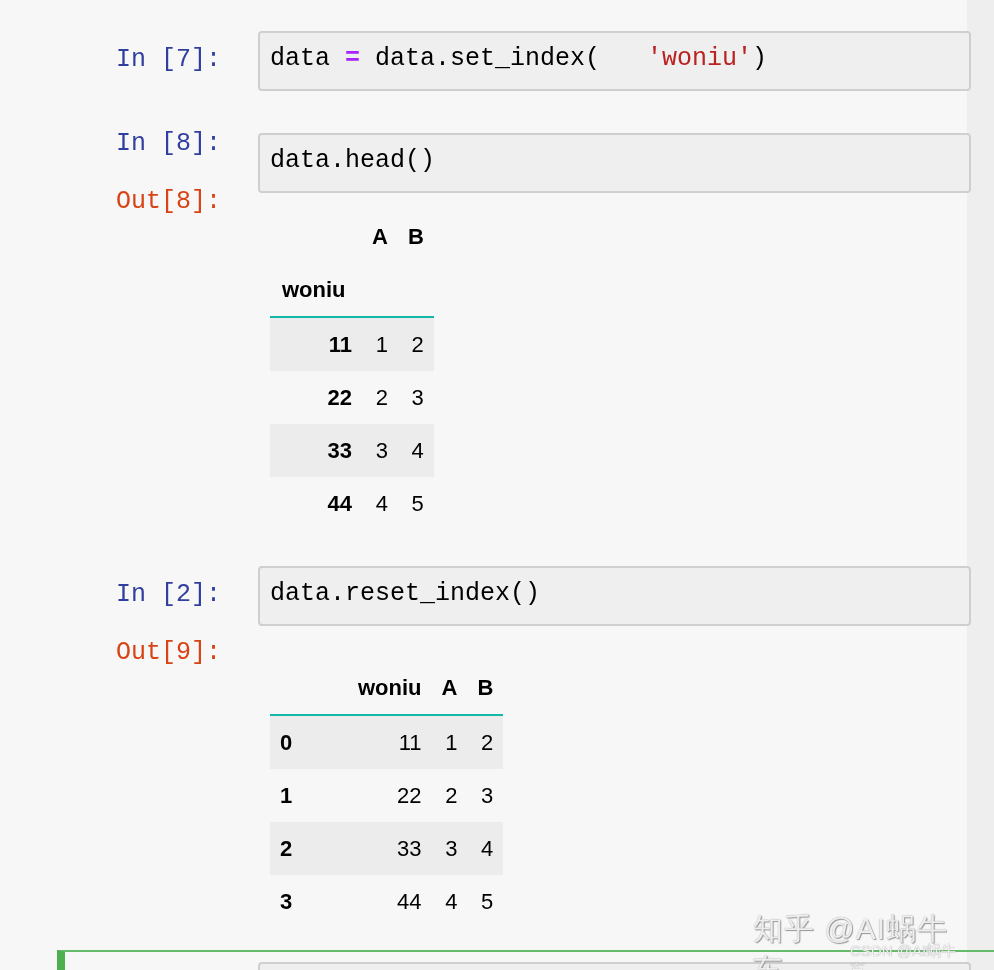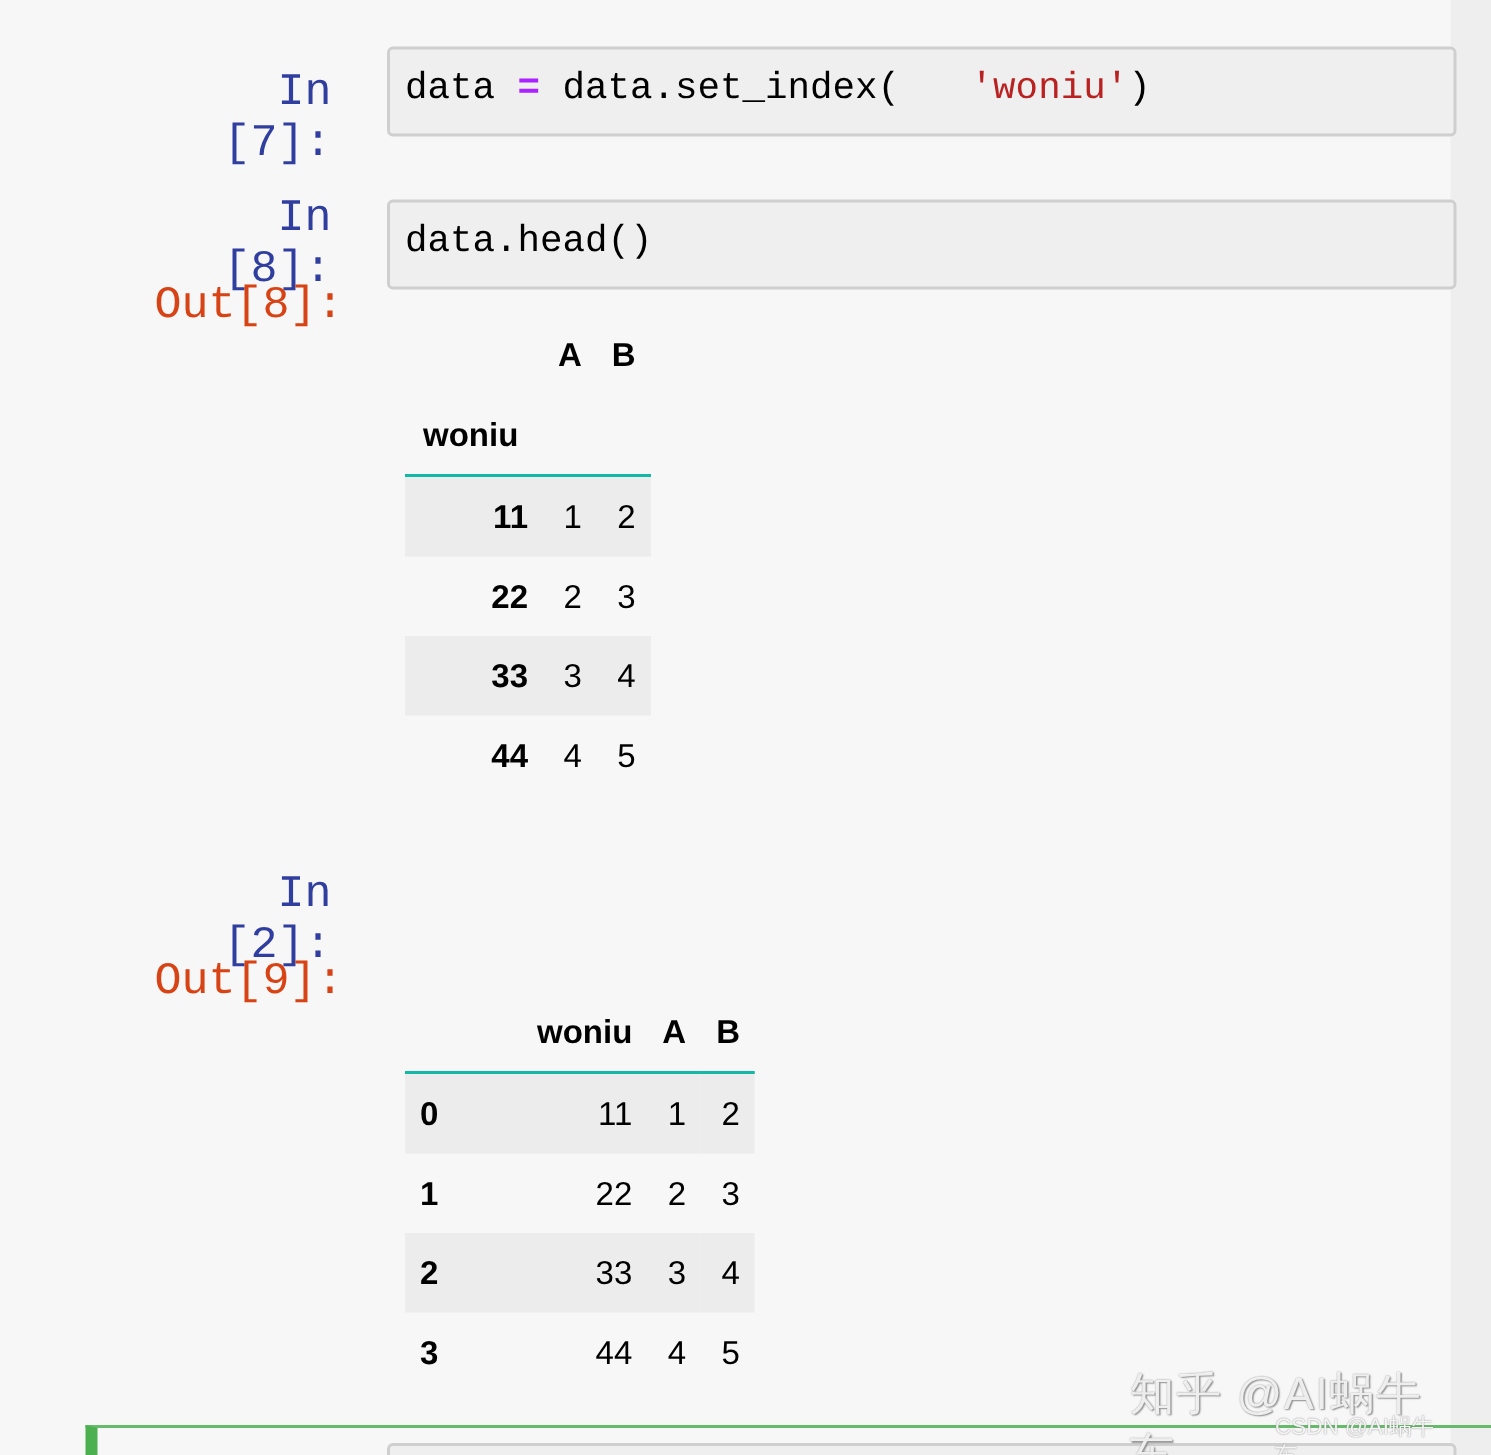--- a/index.html
+++ b/index.html
@@ -13,21 +13,21 @@
     position:absolute; left:0; top:0; width:26px; height:970px;
     background:linear-gradient(to right,#e6e6e6,#ececec 80%,#dcdcdc);
   }
   .notebook {
     position:absolute; left:27px; top:0; width:967px; height:970px;
     background:#f7f7f7;
   }
   .prompt {
     position:absolute;
     font-family:"Liberation Mono", monospace;
-    font-size:30px;
+    font-size:25px;
     text-align:right;
     width:118px;
     left:103px;
   }
   .prompt.in { color:#303f9f; }
   .prompt.out { color:#d84315; }
   .input-area {
     position:absolute; left:258px; right:-4px;
     background:#efefef;
     border:2px solid #cfcfcf;
@@ -128,20 +128,23 @@
       </tr>
       <tr>
         <th>44</th>
         <td>4</td>
         <td>5</td>
       </tr>
     </tbody>
   </table>
 
   <div class="prompt in" style="top:580px;">In [2]:</div>
+  <div class="input-area" style="top:566px;">
+    <div class="code">data.reset_index()</div>
+  </div>
   <div class="prompt out" style="top:638px;">Out[9]:</div>
 
   <table class="df" style="left:270px; top:661px;">
     <thead>
       <tr class="last">
         <th style="width:30px;"></th>
         <th style="padding-left:38px;">woniu</th>
         <th>A</th>
         <th>B</th>
       </tr>

